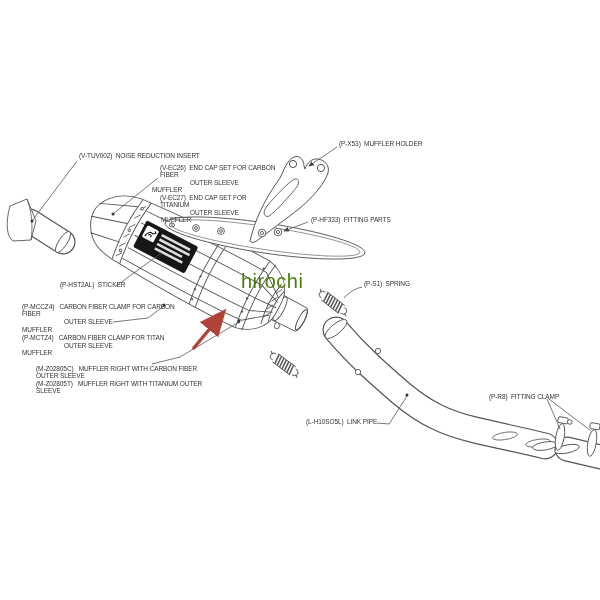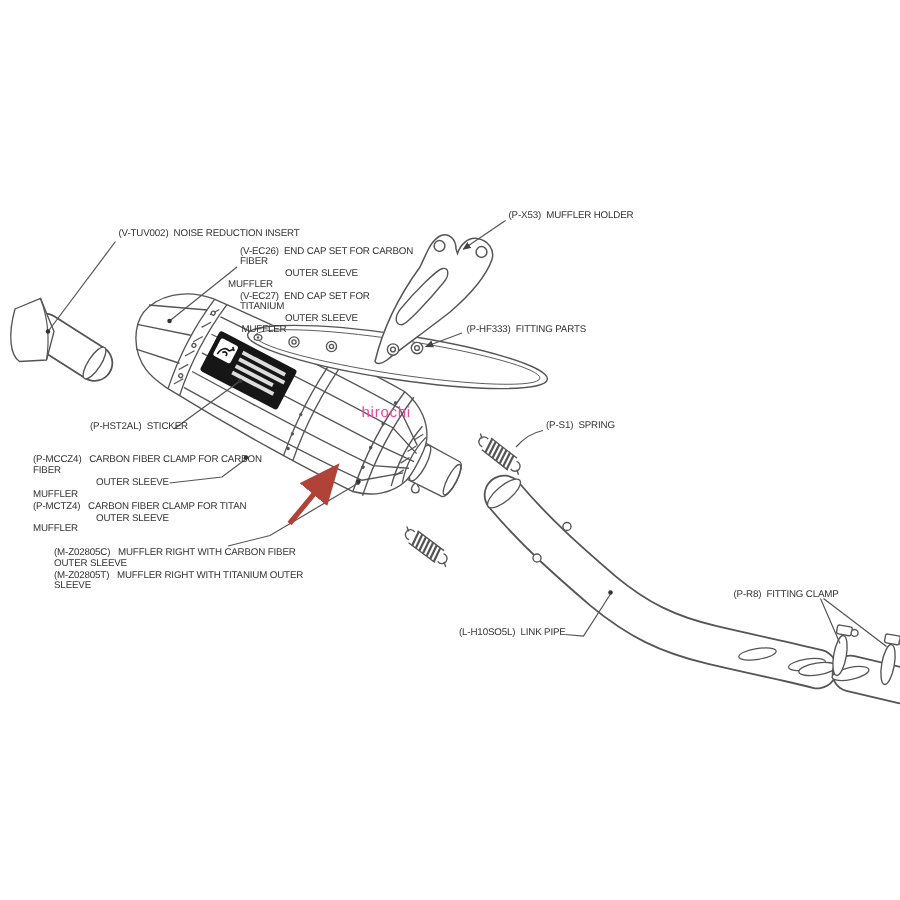--- a/index.html
+++ b/index.html
@@ -2,21 +2,21 @@
 <html><head>
 <meta charset="utf-8">
 <style>
   html,body{margin:0;padding:0;background:#ffffff;}
   body{width:600px;height:600px;overflow:hidden;}
   .canvas{position:relative;width:600px;height:600px;background:#fff;
           font-family:"Liberation Sans",sans-serif;}
   svg{position:absolute;left:0;top:0;}
   .lbl{position:absolute;font-size:6.5px;line-height:1;color:#333;
        white-space:pre;letter-spacing:-0.1px;}
-  .wm{position:absolute;left:241px;top:270px;font-size:10px;color:#ec4899;
+  .wm{position:absolute;left:241px;top:270px;font-size:20px;color:#4d7c0f;
       letter-spacing:.5px;}
 </style>
 </head>
 <body>
 
 <div class="canvas">
 
 <svg width="600" height="600" viewBox="0 0 600 600">
   <defs>
     <marker id="ah" markerWidth="8" markerHeight="8" refX="6" refY="3" orient="auto">

